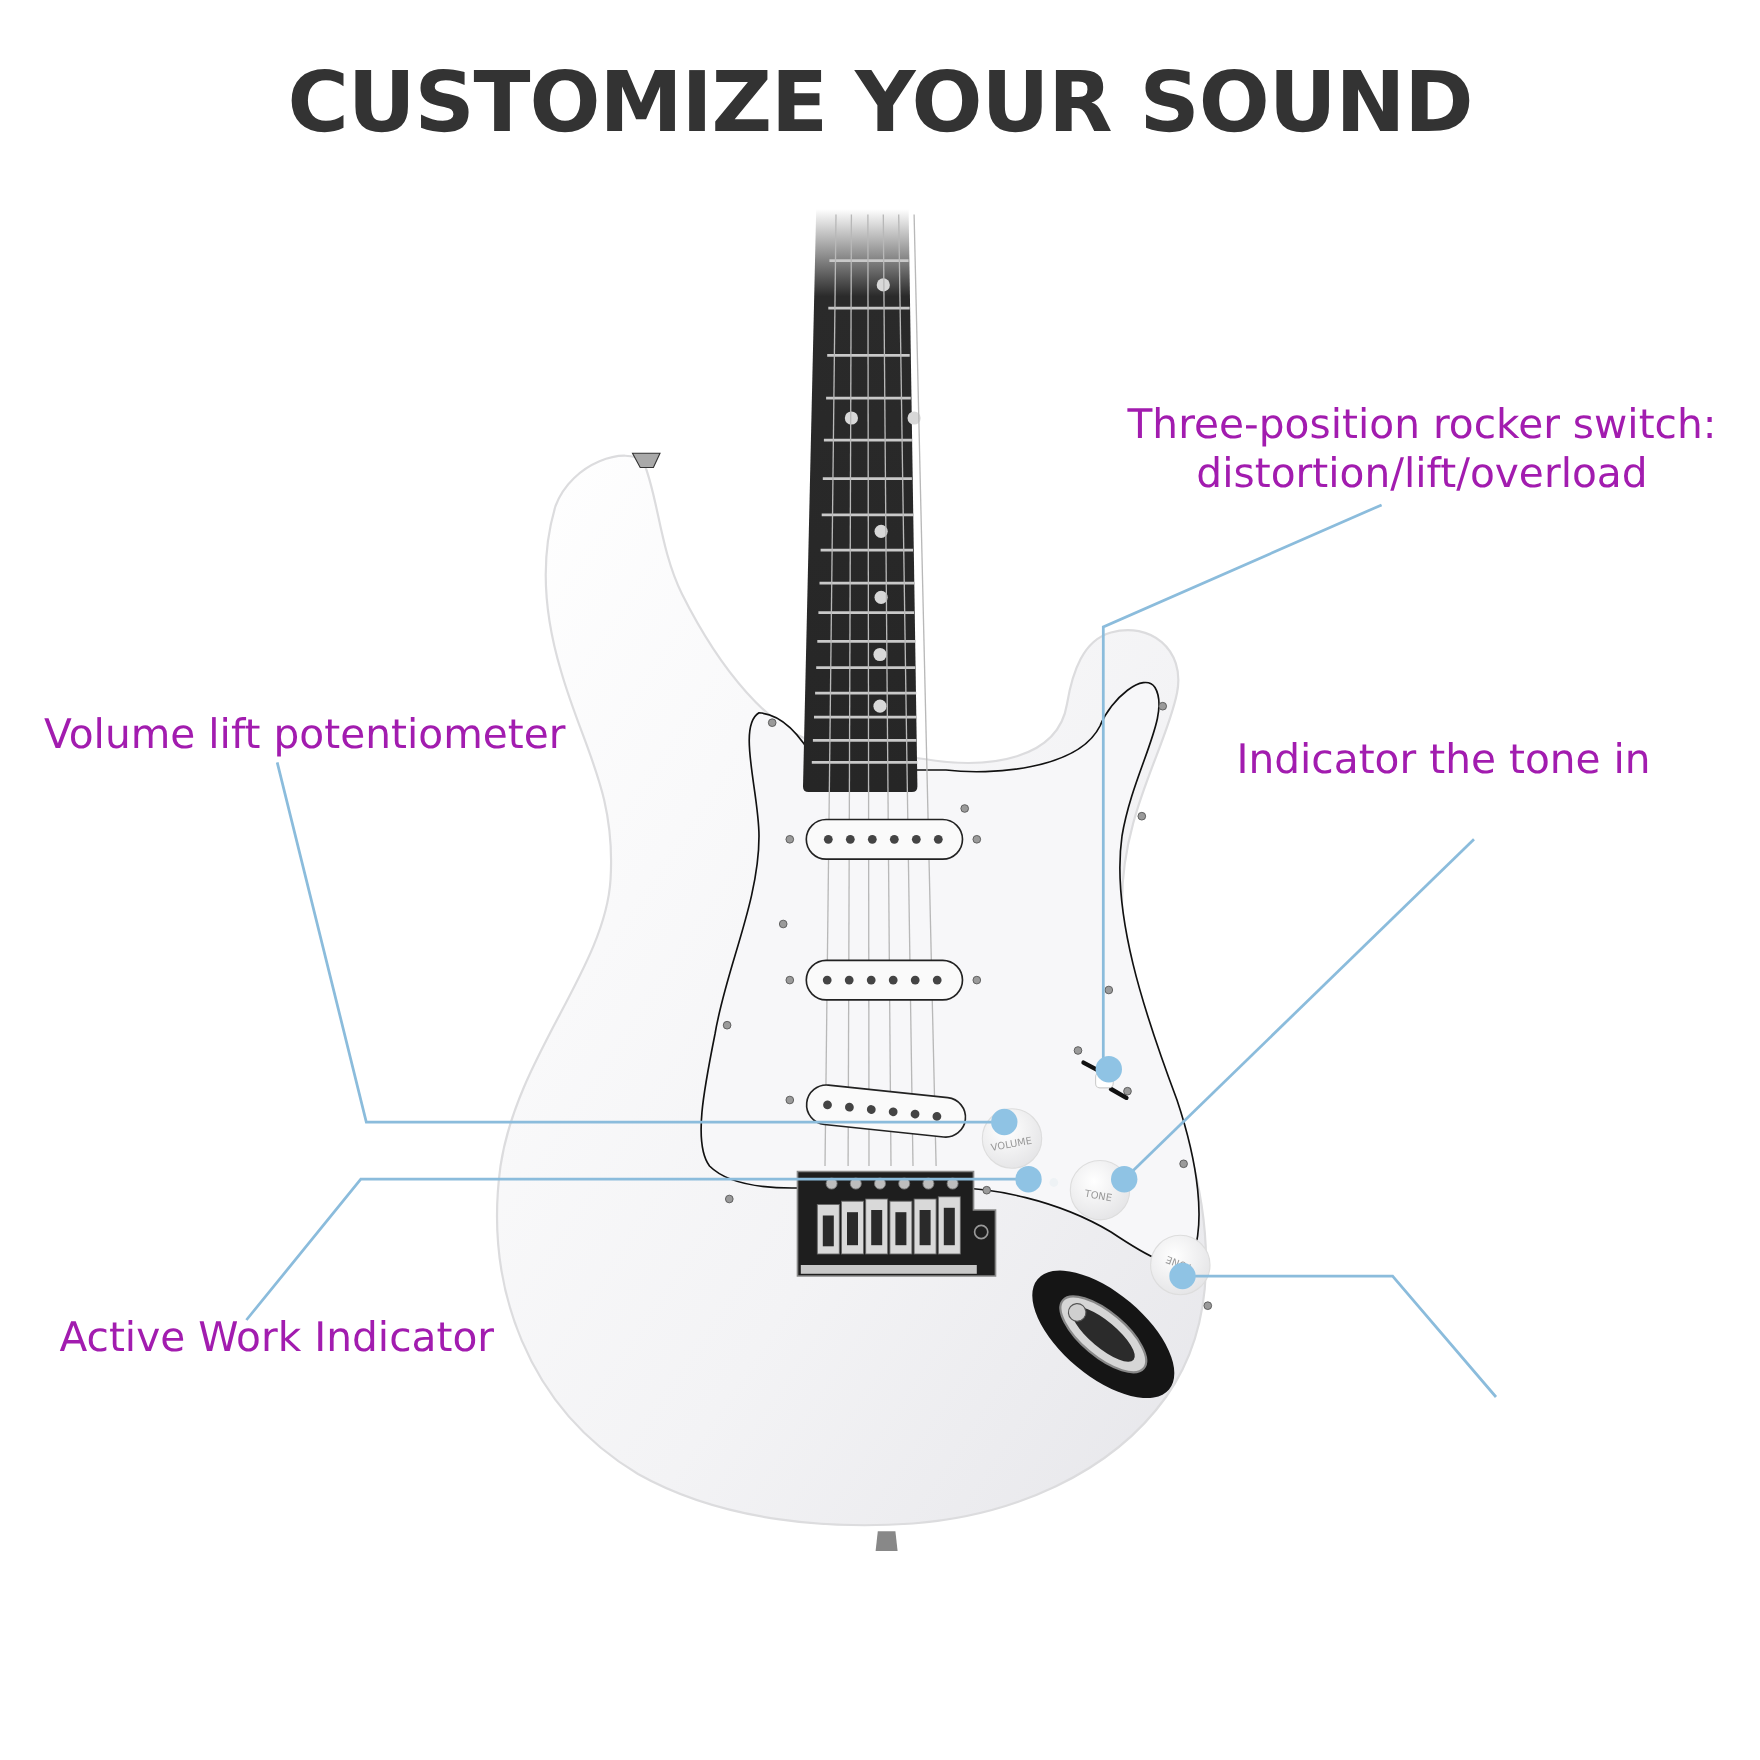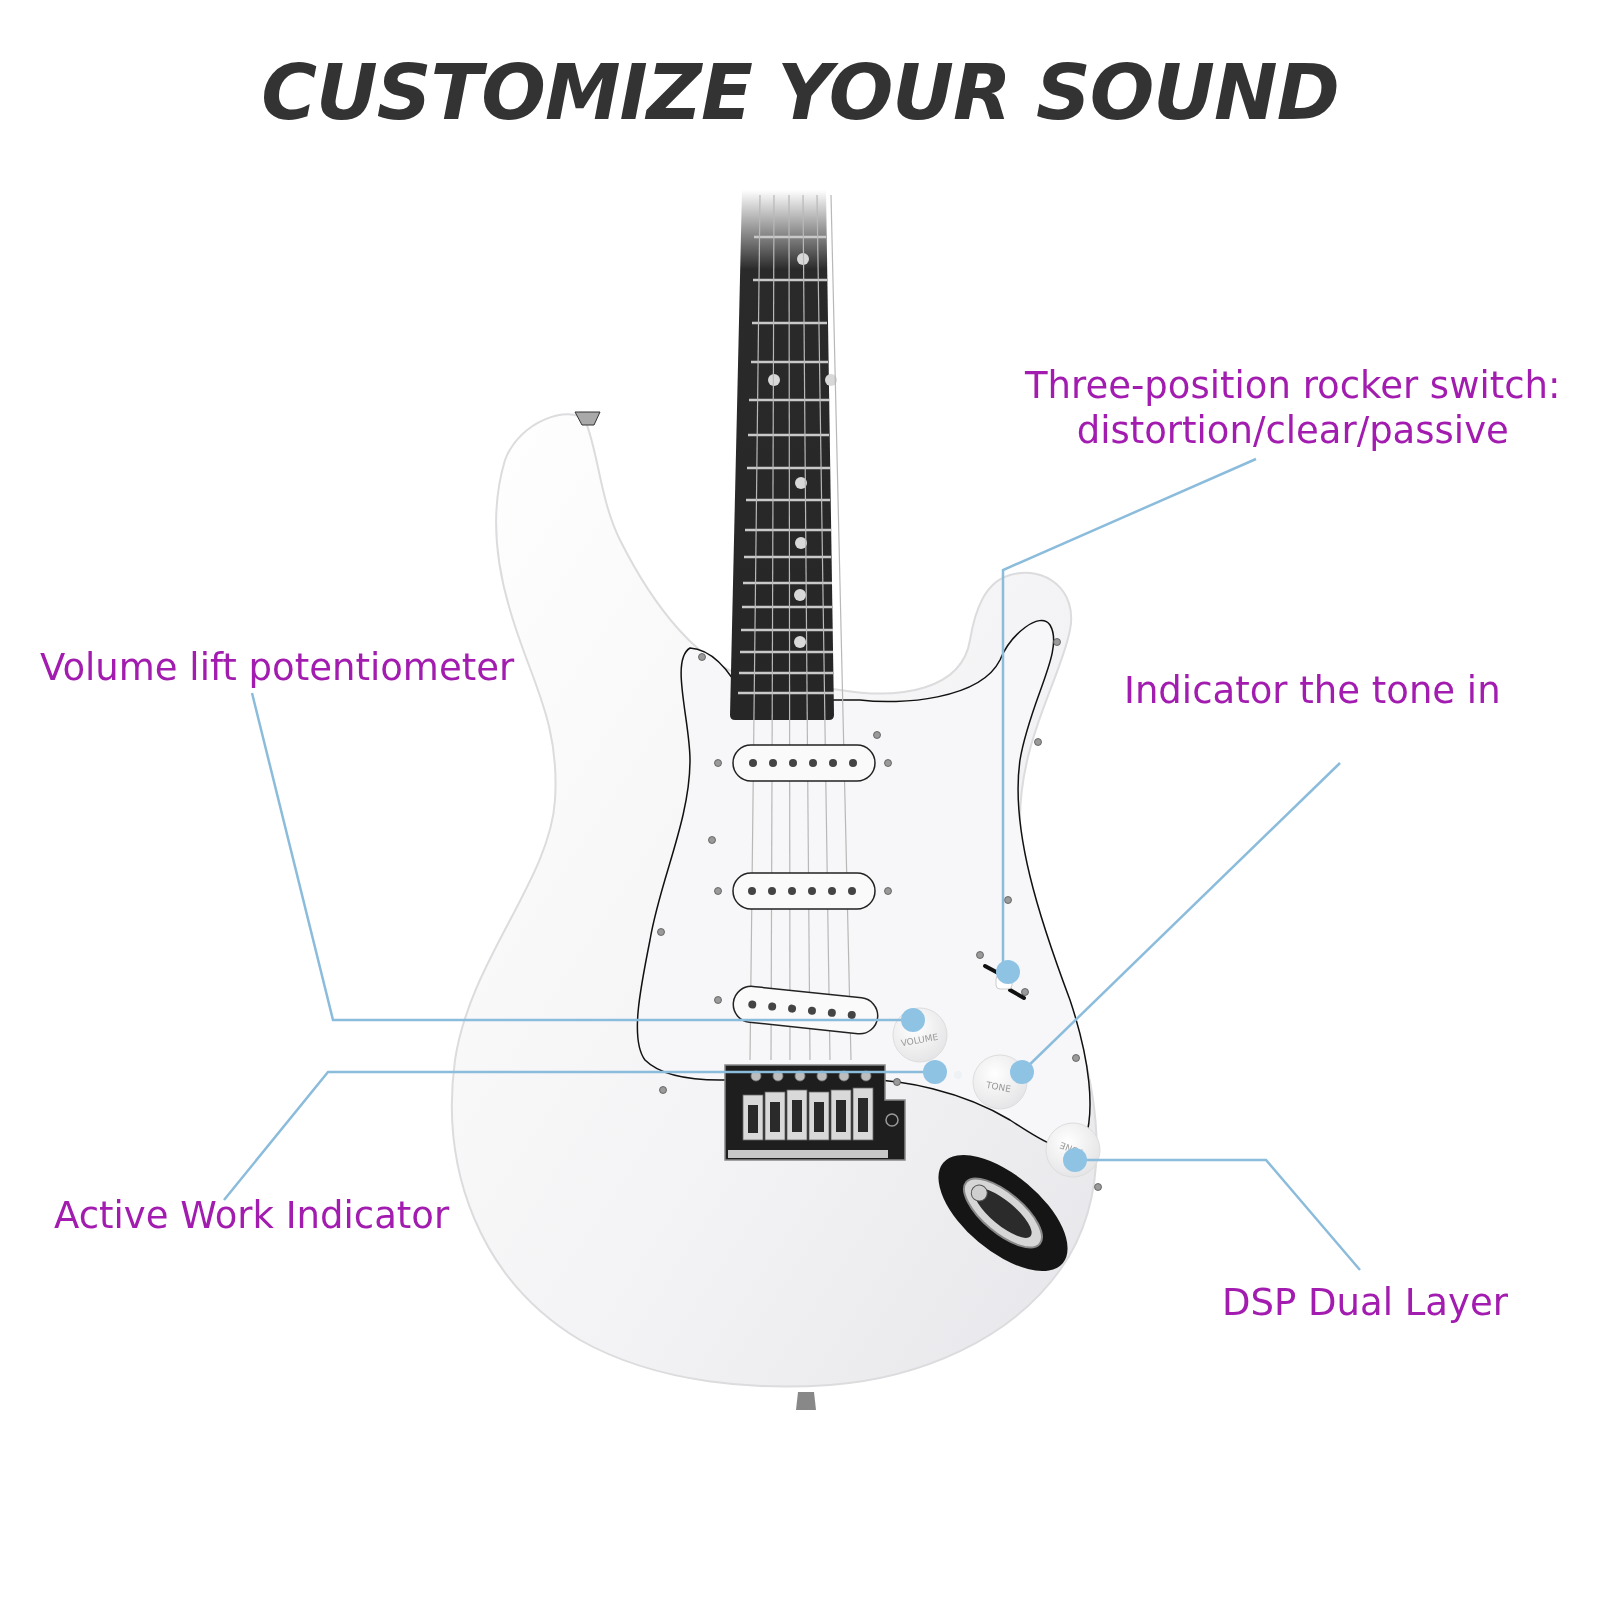--- a/index.html
+++ b/index.html
@@ -1,20 +1,20 @@
 <!DOCTYPE html>
 <html><head>
 <meta charset="utf-8">
 <style>
   html, body { margin: 0; padding: 0; background: #ffffff; }
   body { width: 1600px; height: 1600px; position: relative; overflow: hidden;
          font-family: "Liberation Sans", "DejaVu Sans", sans-serif; }
   .title { position: absolute; left: 0; top: 48px; width: 1600px; text-align: center;
            font-family: "DejaVu Sans", "Liberation Sans", sans-serif; font-weight: bold;
-           font-size: 76px; letter-spacing: -1px; color: #333333; font-style: italic; }
+           font-size: 76px; letter-spacing: -1px; color: #333333; }
   .label { position: absolute; font-family: "DejaVu Sans", "Liberation Sans", sans-serif;
            font-size: 37px; line-height: 45px; color: #a21caf; white-space: nowrap; text-align: center; }
   svg.stage { position: absolute; left: 0; top: 0; }
 </style>
 </head>
 <body>
 
 <div class="title">CUSTOMIZE YOUR SOUND</div>
 
 <svg class="stage" width="1600" height="1600" viewBox="0 0 1600 1600" xmlns="http://www.w3.org/2000/svg">
@@ -236,26 +236,25 @@
     <circle cx="1008" cy="972" r="12"></circle>
     <circle cx="913" cy="1020" r="12"></circle>
     <circle cx="1022" cy="1072" r="12"></circle>
     <circle cx="935" cy="1072" r="12"></circle>
     <circle cx="1075" cy="1160" r="12"></circle>
   </g>
 </svg>
 
 <div class="label" style="left:1025px; top:363px;">
   <div>Three-position rocker switch:</div>
-  <div>distortion/clear/passive</div>
+  <div>distortion/lift/overload</div>
 </div>
 <div class="label" style="left:40px; top:645px;">
   <div>Volume lift potentiometer</div>
 </div>
 <div class="label" style="left:1124px; top:668px;">
   <div>Indicator the tone in</div>
 </div>
 <div class="label" style="left:54px; top:1193px;">
   <div>Active Work Indicator</div>
 </div>
 <div class="label" style="left:1222px; top:1280px;">
-  <div>DSP Dual Layer</div>
 </div>
 
 </body></html>

